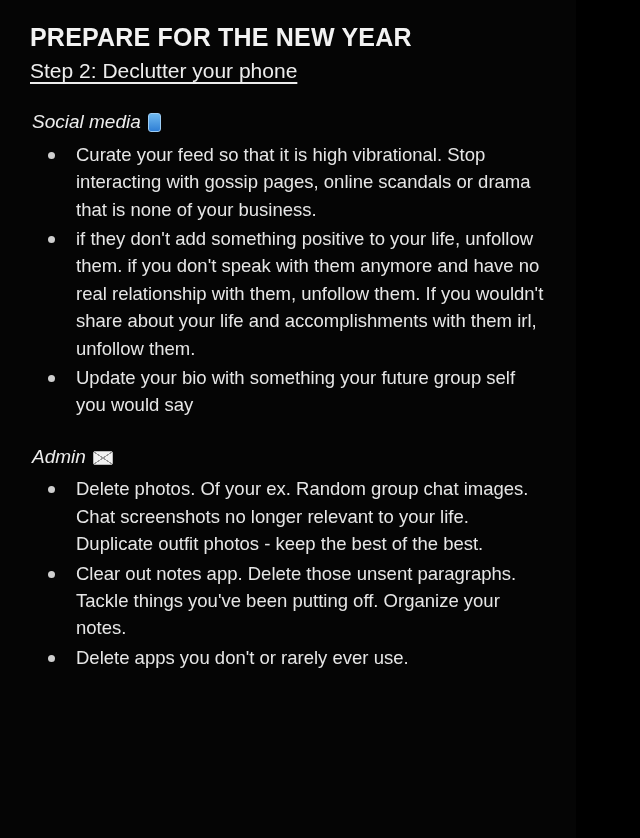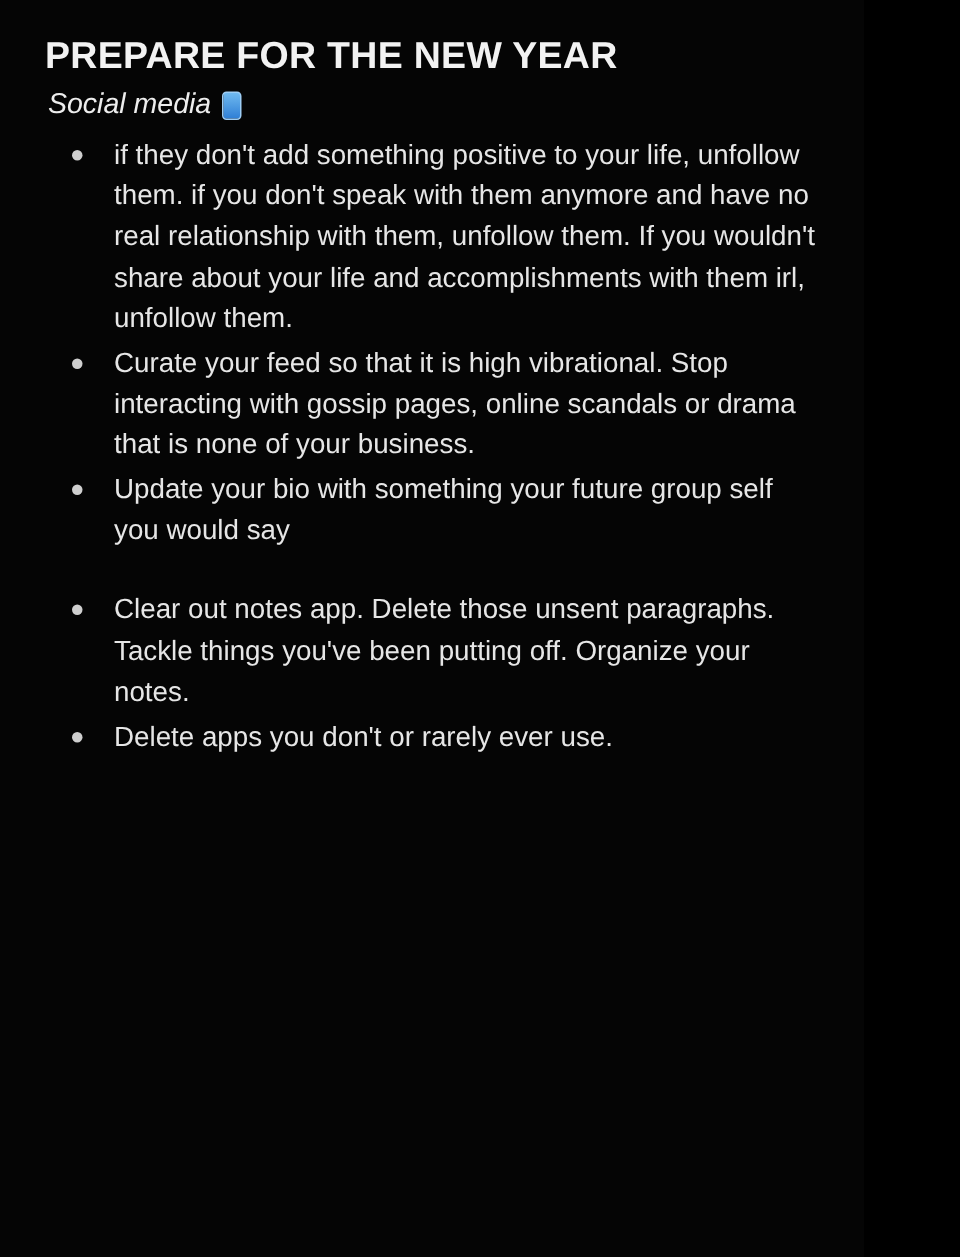--- a/index.html
+++ b/index.html
@@ -115,35 +115,41 @@
       linear-gradient(to bottom right, transparent 47%, #9a9a9a 47%, #9a9a9a 53%, transparent 53%),
       linear-gradient(to bottom left, transparent 47%, #9a9a9a 47%, #9a9a9a 53%, transparent 53%);
   }
 </style>
 </head>
 <body>
 
 <div class="page">
 
   <h1 class="title">PREPARE FOR THE NEW YEAR</h1>
+  <div class="subtitle">Step 2: Declutter your phone </div>
 
   <div class="section">
     <div class="section-head">
       <span>Social media</span>
       <span class="section-emoji"><span class="emoji-phone"></span></span>
     </div>
     <ul class="bullets">
+      <li>Curate your feed so that it is high vibrational. Stop interacting with gossip pages, online scandals or drama that is none of your business.</li>
       <li>if they don't add something positive to your life, unfollow them. if you don't speak with them anymore and have no real relationship with them, unfollow them. If you wouldn't share about your life and accomplishments with them irl, unfollow them.</li>
-      <li>Curate your feed so that it is high vibrational. Stop interacting with gossip pages, online scandals or drama that is none of your business.</li>
       <li>Update your bio with something your future group self you would say</li>
     </ul>
   </div>
 
   <div class="gap-social"></div>
 
   <div class="section">
+    <div class="section-head">
+      <span>Admin</span>
+      <span class="section-emoji"><span class="emoji-mail"></span></span>
+    </div>
     <ul class="bullets">
+      <li>Delete photos. Of your ex. Random group chat images. Chat screenshots no longer relevant to your life. Duplicate outfit photos - keep the best of the best.</li>
       <li>Clear out notes app. Delete those unsent paragraphs. Tackle things you've been putting off. Organize your notes.</li>
       <li>Delete apps you don't or rarely ever use.</li>
     </ul>
   </div>
 
 </div>
 
 </body></html>

